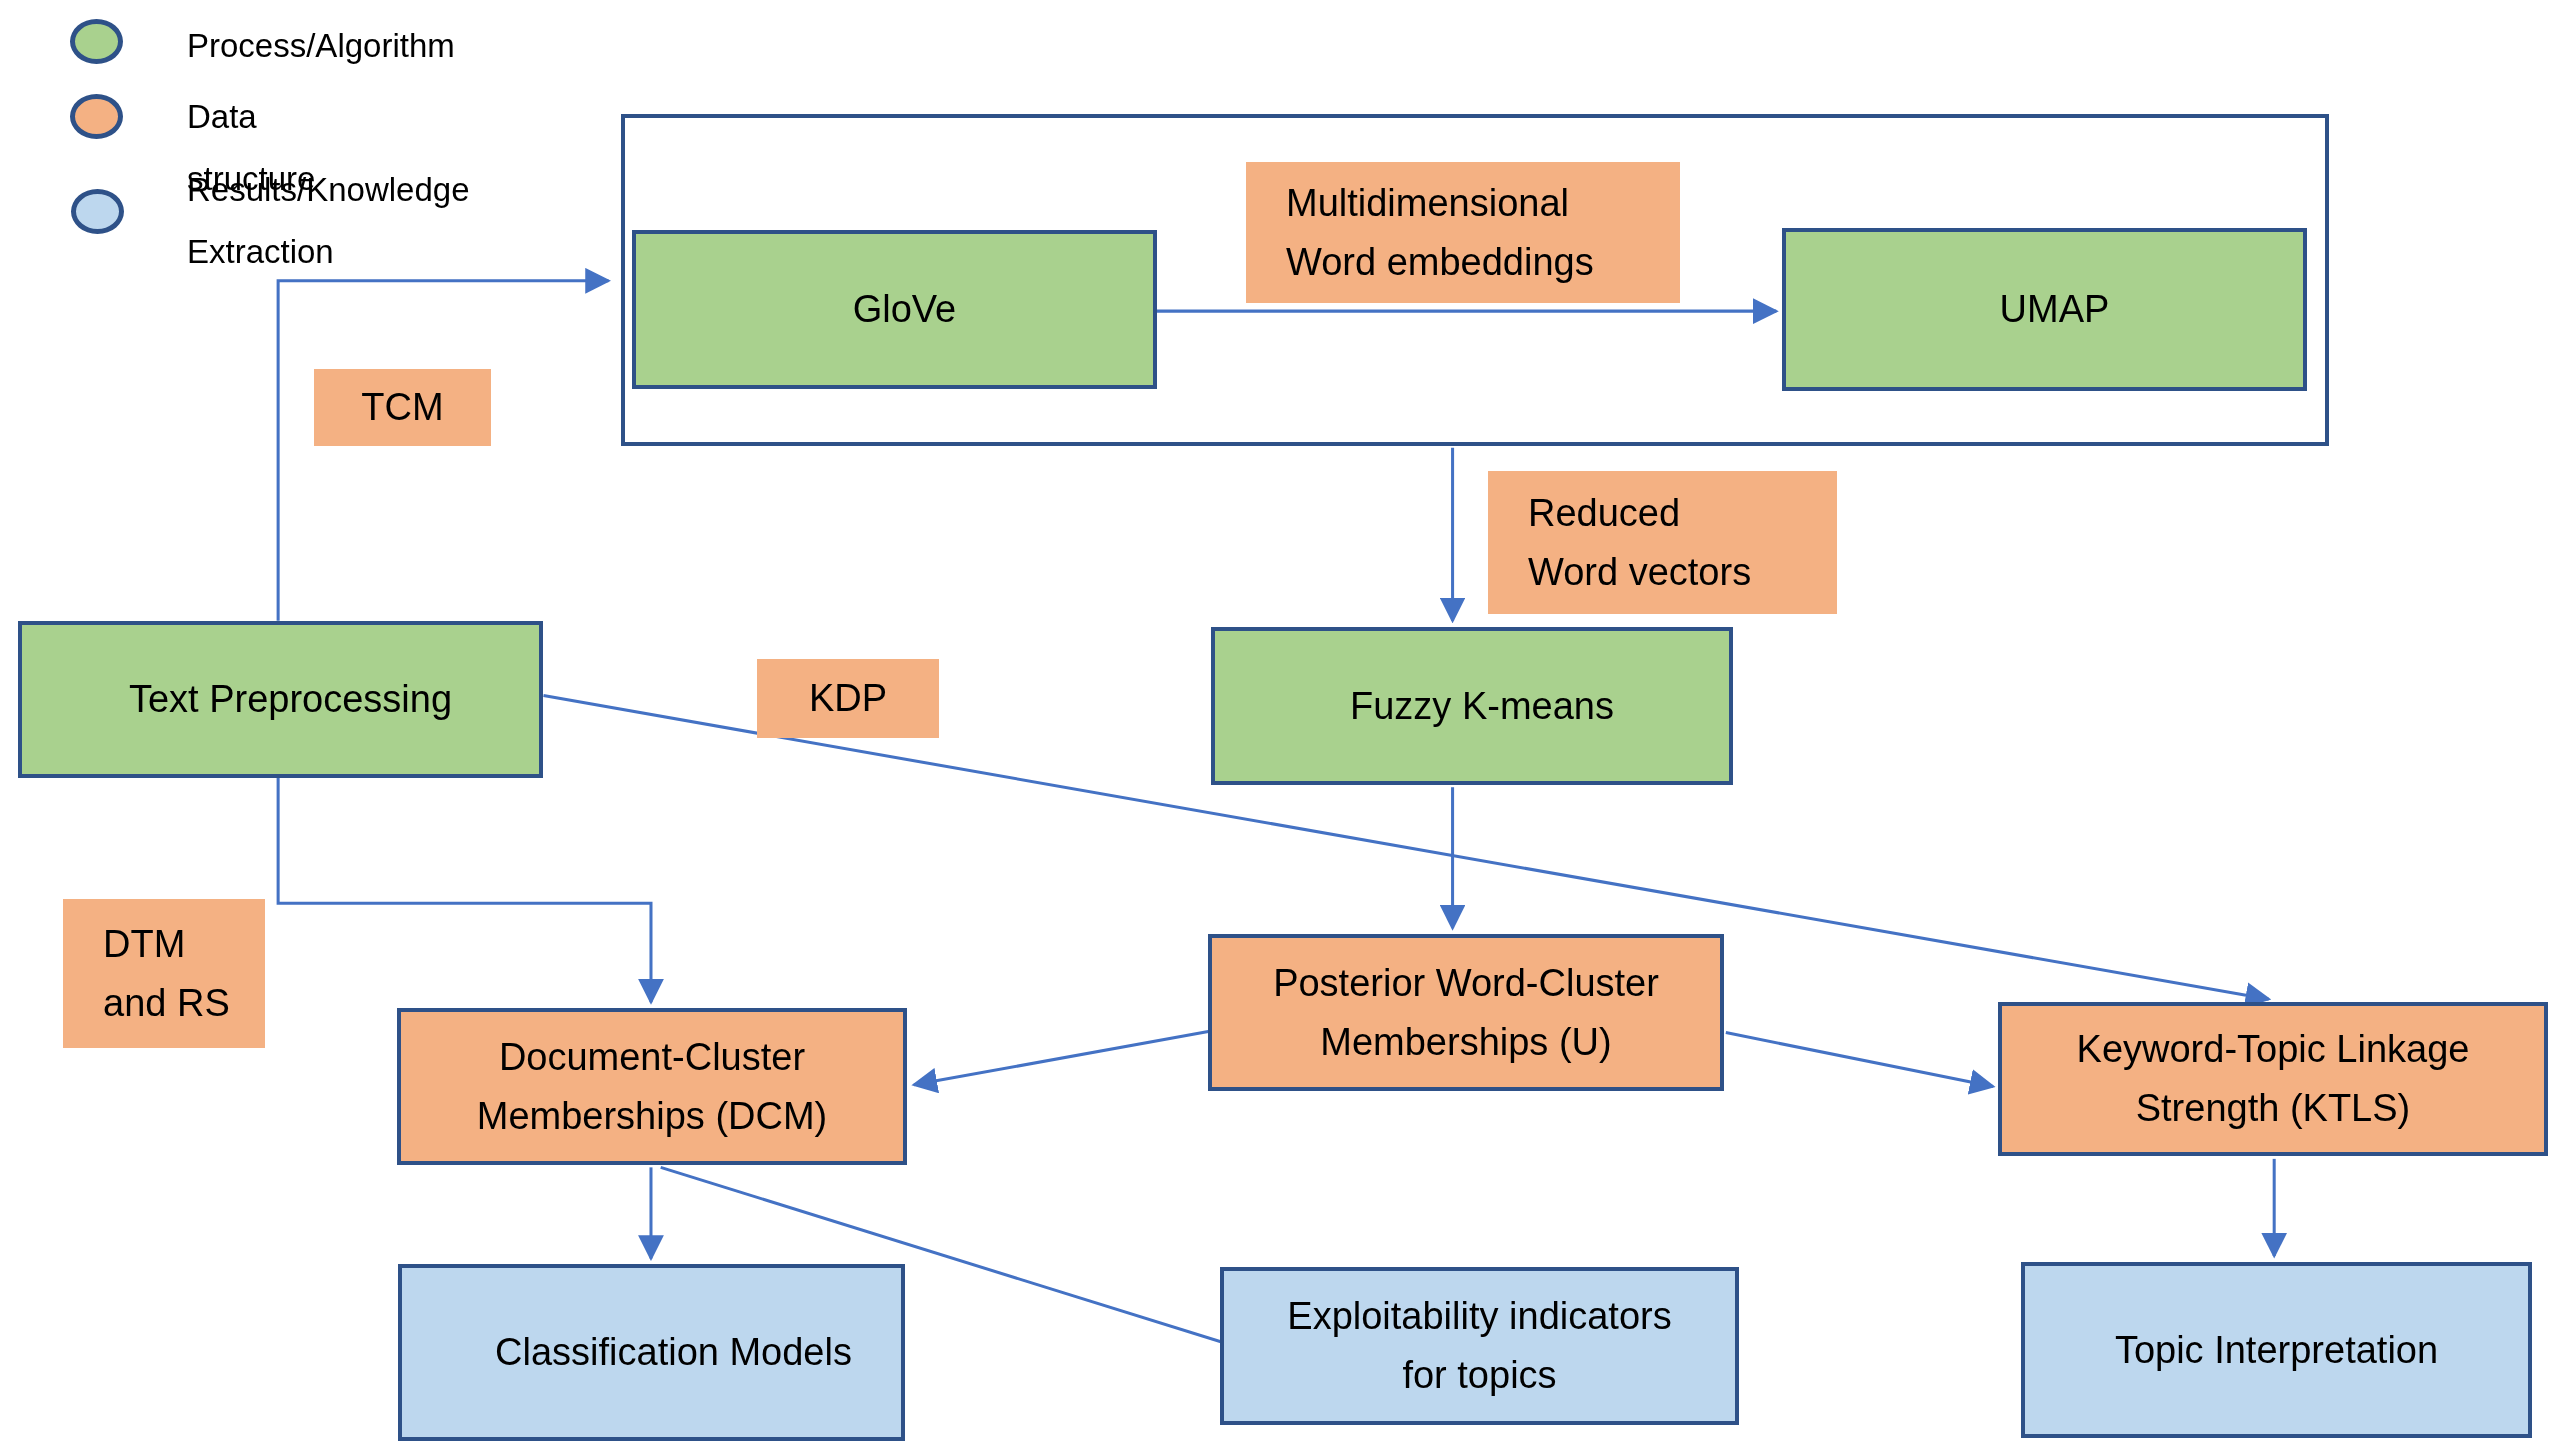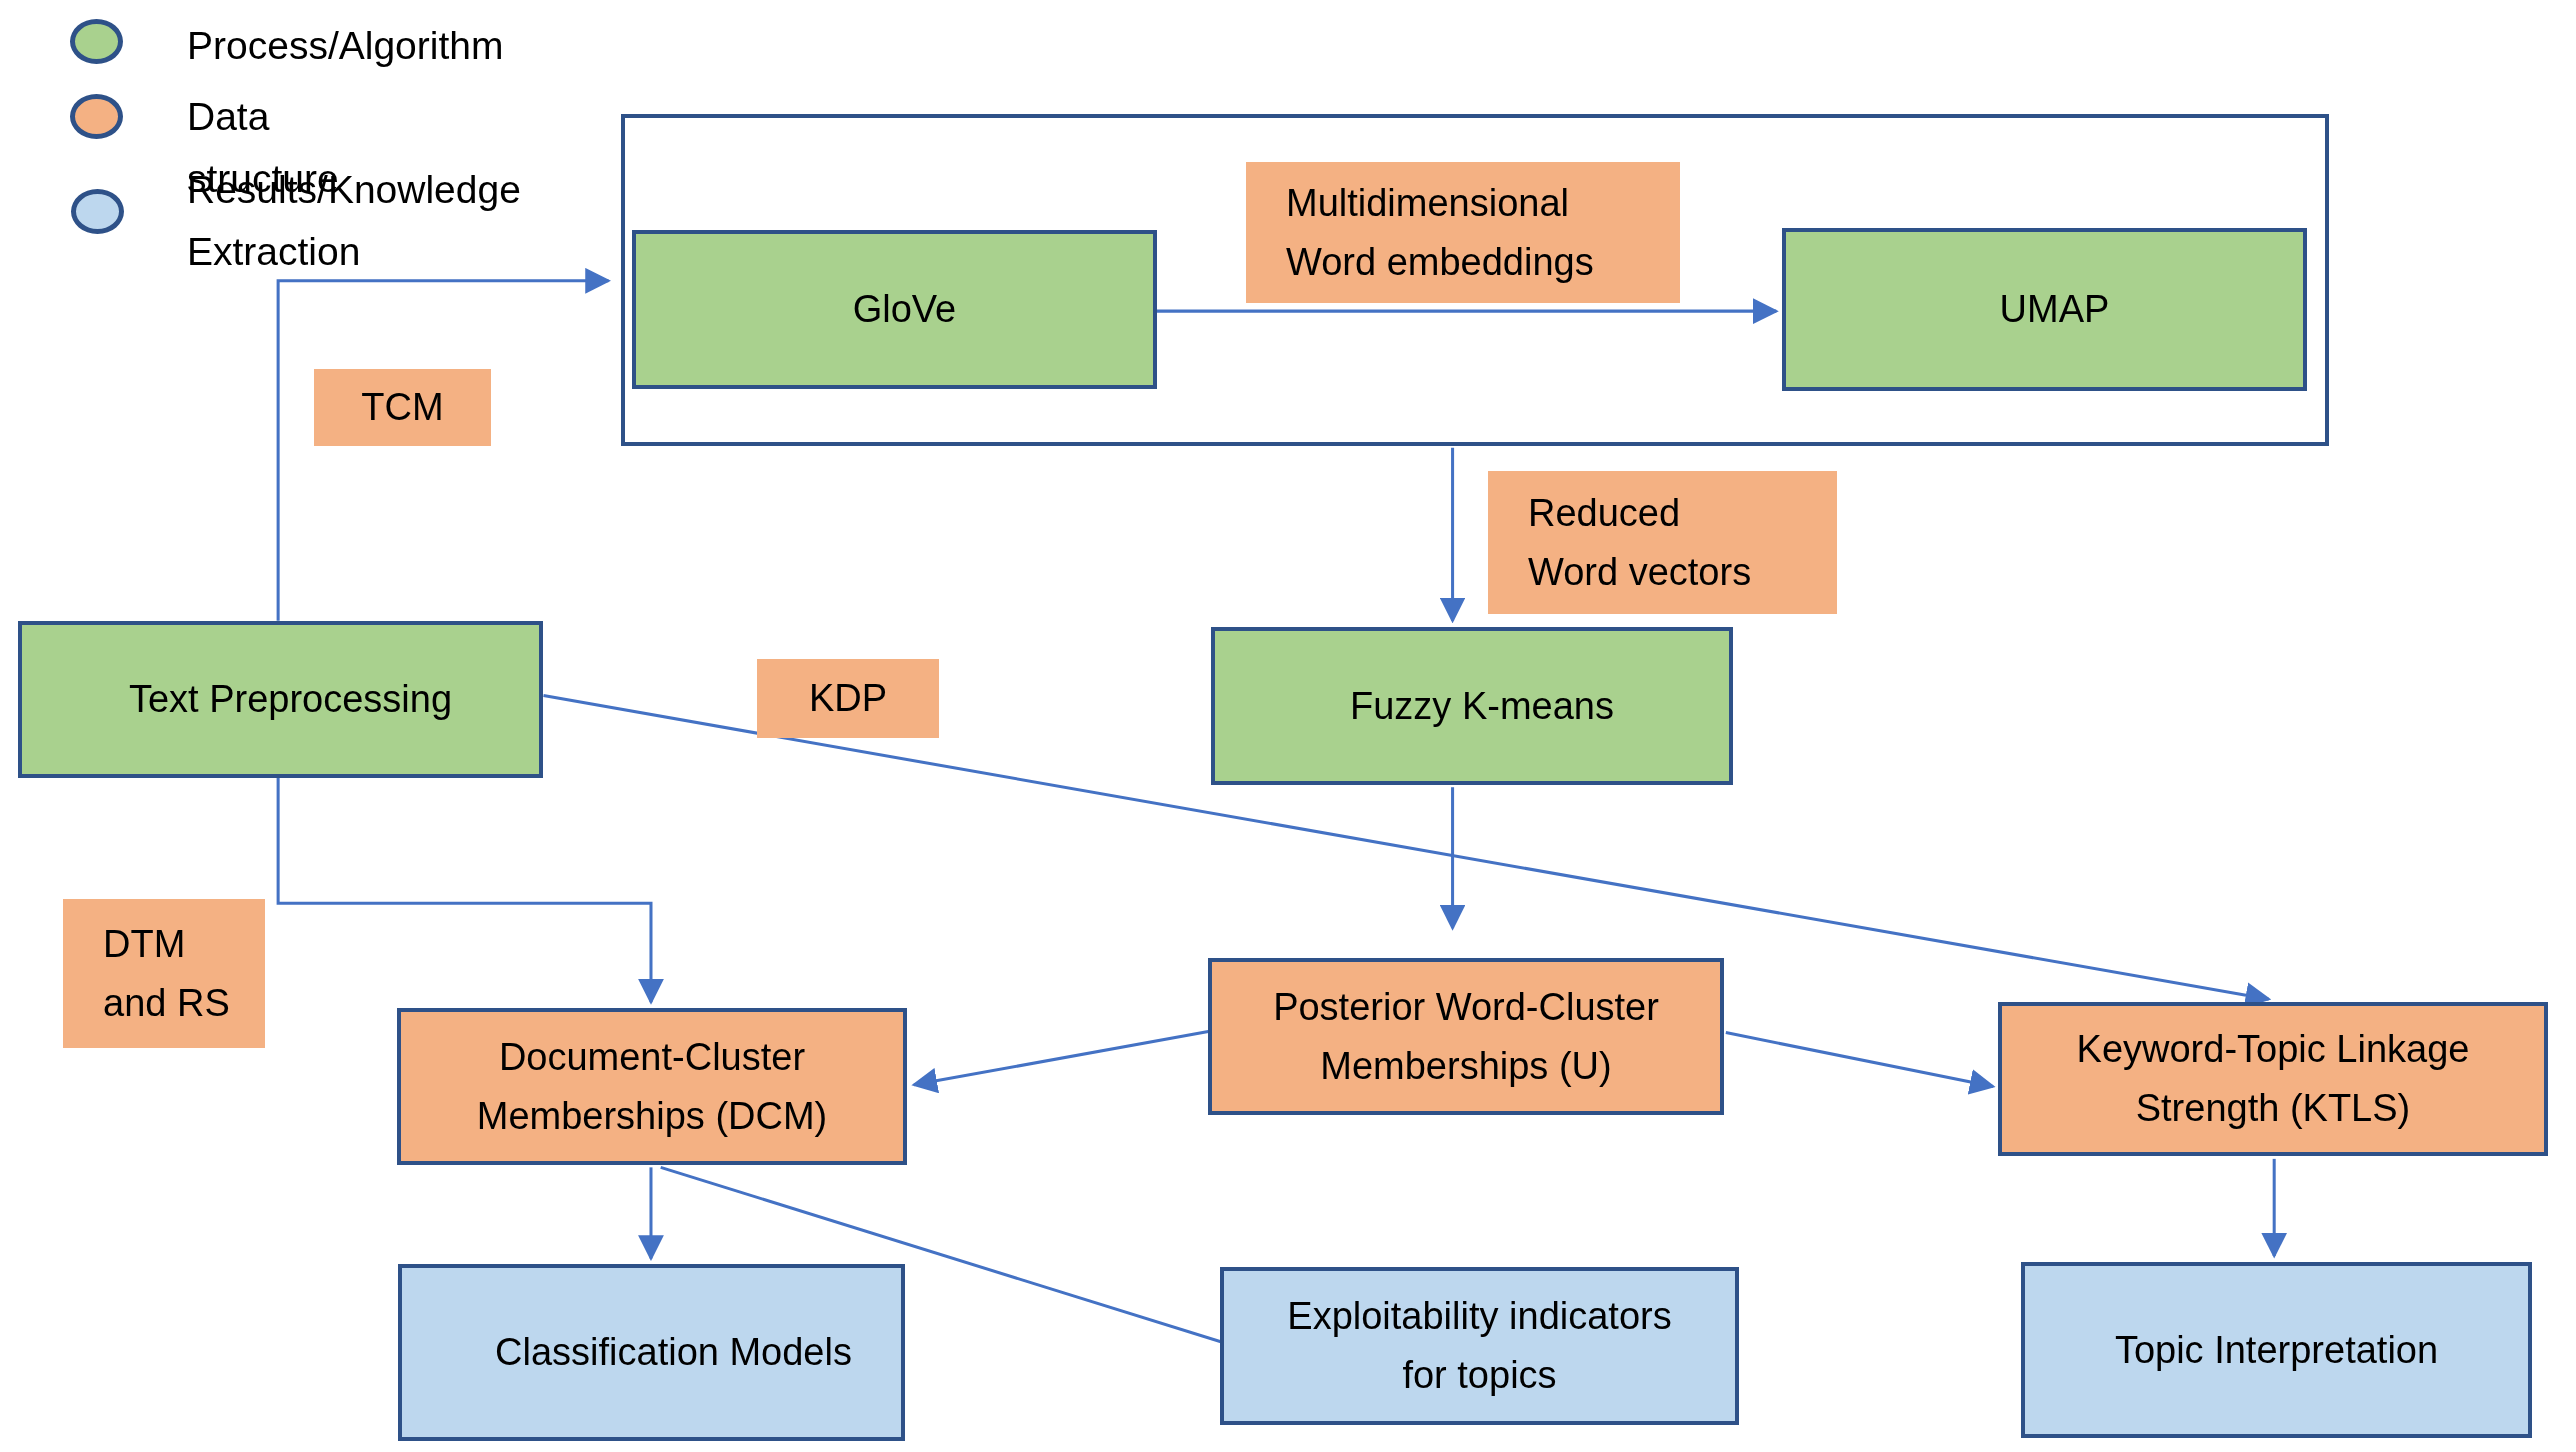--- a/index.html
+++ b/index.html
@@ -24,21 +24,21 @@
   .data-box{background:var(--data-fill);border:4.3px solid var(--border);}
   .data-chip{background:var(--data-fill);border:none;}
   .result{background:var(--result-fill);border:4.3px solid var(--border);}
   .chip-left{justify-content:flex-start;text-align:left;padding-left:40px;}
   .frame{border:4.3px solid var(--border);background:transparent;z-index:0;}
   .legend{position:absolute;left:0;top:0;z-index:3;}
   .legend-swatch{
     position:absolute;width:53px;height:45px;border-radius:50%;
     border:5.5px solid var(--border);box-sizing:border-box;
   }
-  .legend-label{font-size:39px;line-height:62px;white-space:pre-line;}
+  .legend-label{font-size:33px;line-height:62px;white-space:pre-line;}
   .sw-process{background:var(--process-fill);}
   .sw-data{background:var(--data-fill);}
   .sw-result{background:var(--result-fill);}
 </style>
 </head>
 <body>
 
 <svg class="edges" width="2576" height="1453" viewBox="0 0 4242 2392">
   <defs>
     <marker id="ah" viewBox="0 0 10 10" refX="9" refY="5" markerWidth="8.5" markerHeight="8.5" orient="auto-start-reverse">
@@ -79,21 +79,21 @@
 
 <div class="node data-chip chip-left" style="left:1246px;top:162px;width:434px;height:141px;">Multidimensional
 Word embeddings</div>
 <div class="node data-chip" style="left:314px;top:369px;width:177px;height:77px;">TCM</div>
 <div class="node data-chip chip-left" style="left:1488px;top:471px;width:349px;height:143px;">Reduced
 Word vectors</div>
 <div class="node data-chip" style="left:757px;top:659px;width:182px;height:79px;">KDP</div>
 <div class="node data-chip chip-left" style="left:63px;top:899px;width:202px;height:149px;">DTM
 and RS</div>
 
-<div class="node data-box" style="left:1208px;top:934px;width:516px;height:157px;margin-top:24px;">Posterior Word-Cluster
+<div class="node data-box" style="left:1208px;top:934px;width:516px;height:157px;">Posterior Word-Cluster
 Memberships (U)</div>
 <div class="node data-box" style="left:397px;top:1008px;width:510px;height:157px;">Document-Cluster
 Memberships (DCM)</div>
 <div class="node data-box" style="left:1998px;top:1002px;width:550px;height:154px;">Keyword-Topic Linkage
 Strength (KTLS)</div>
 
 <div class="node result" style="left:398px;top:1264px;width:507px;height:177px;padding-left:44px;">Classification Models</div>
 <div class="node result" style="left:1220px;top:1267px;width:519px;height:158px;">Exploitability indicators
 for topics</div>
 <div class="node result" style="left:2021px;top:1262px;width:511px;height:176px;">Topic Interpretation</div>

